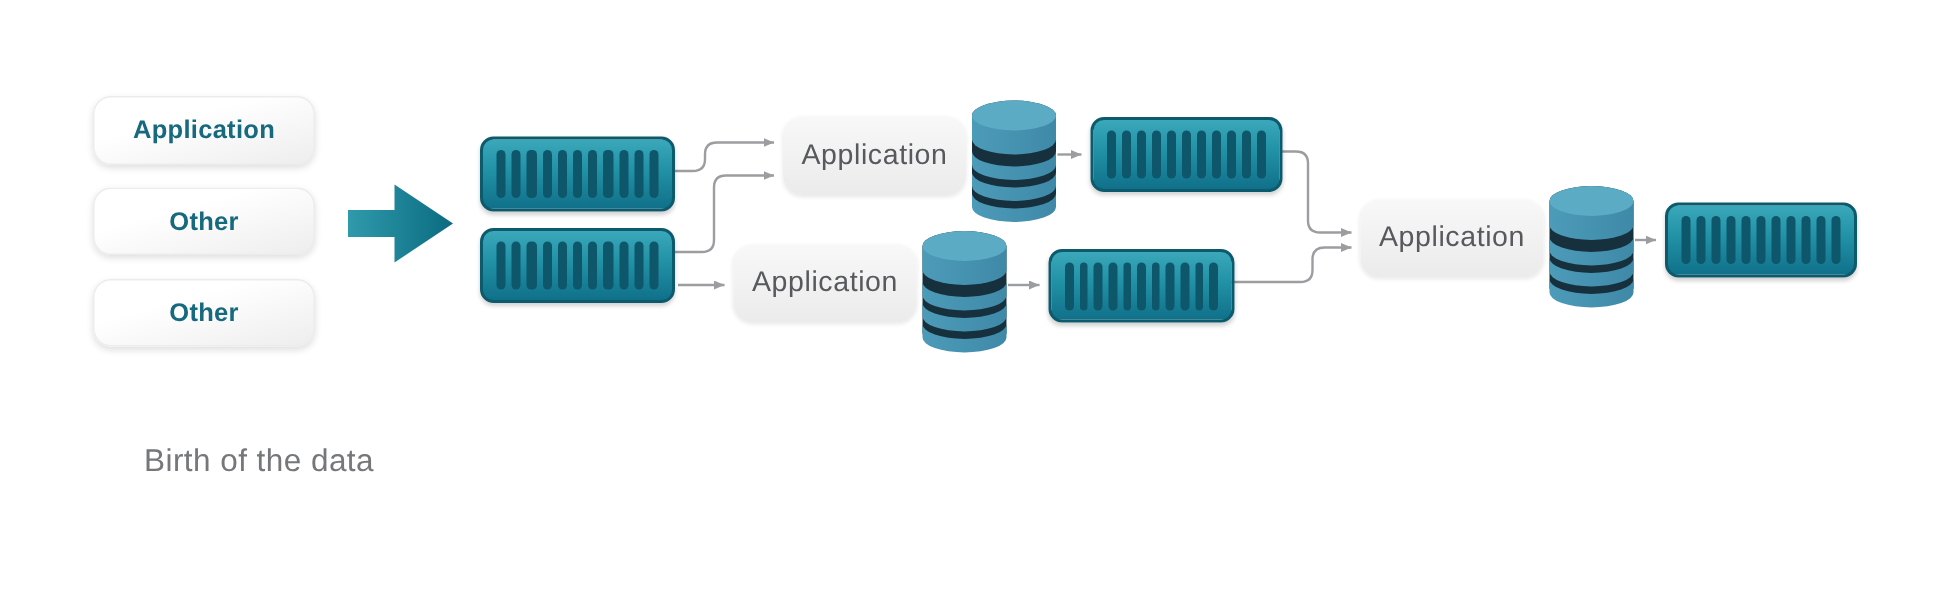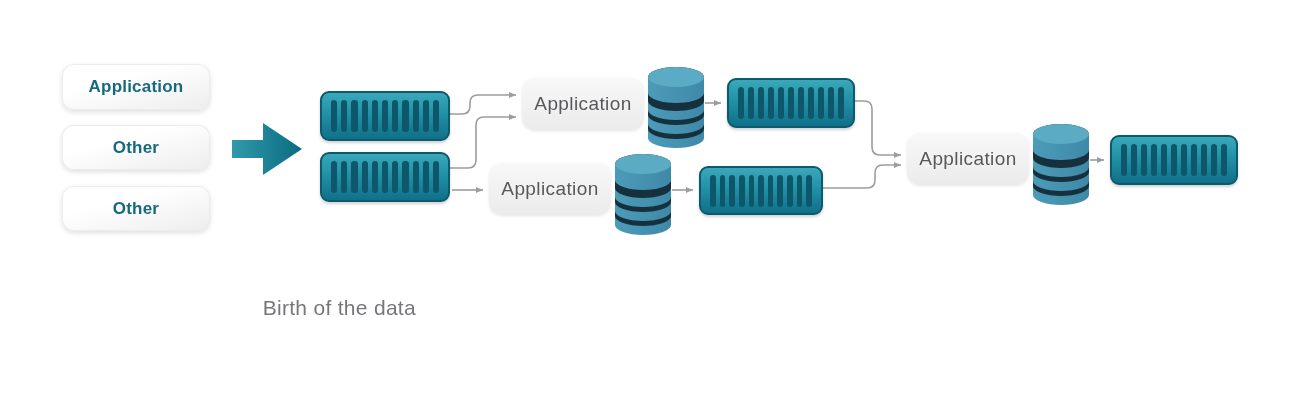--- a/index.html
+++ b/index.html
@@ -50,21 +50,21 @@
     border:2px solid var(--color-bar-border);
     background:linear-gradient(180deg,var(--color-bar-light) 0%,var(--color-bar-mid) 45%,var(--color-bar-dark) 100%);
     box-shadow:0 2px 3px rgba(0,0,0,.18);
     display:flex;align-items:center;gap:4px;padding:0 9px;
   }
   .stream-bar .stripe{
     flex:1;height:32px;border-radius:3px;background:var(--color-bar-stripe);
   }
   
   .caption{
-    position:absolute;width:320px;text-align:right;
+    position:absolute;width:320px;text-align:left;
     font-size:21px;line-height:27px;letter-spacing:.3px;color:var(--color-caption);
   }
   .connectors{position:absolute;left:0;top:0;pointer-events:none;}
   .node-svg{position:absolute;}
 </style>
 </head>
 <body>
 
 <div class="stage">
 

